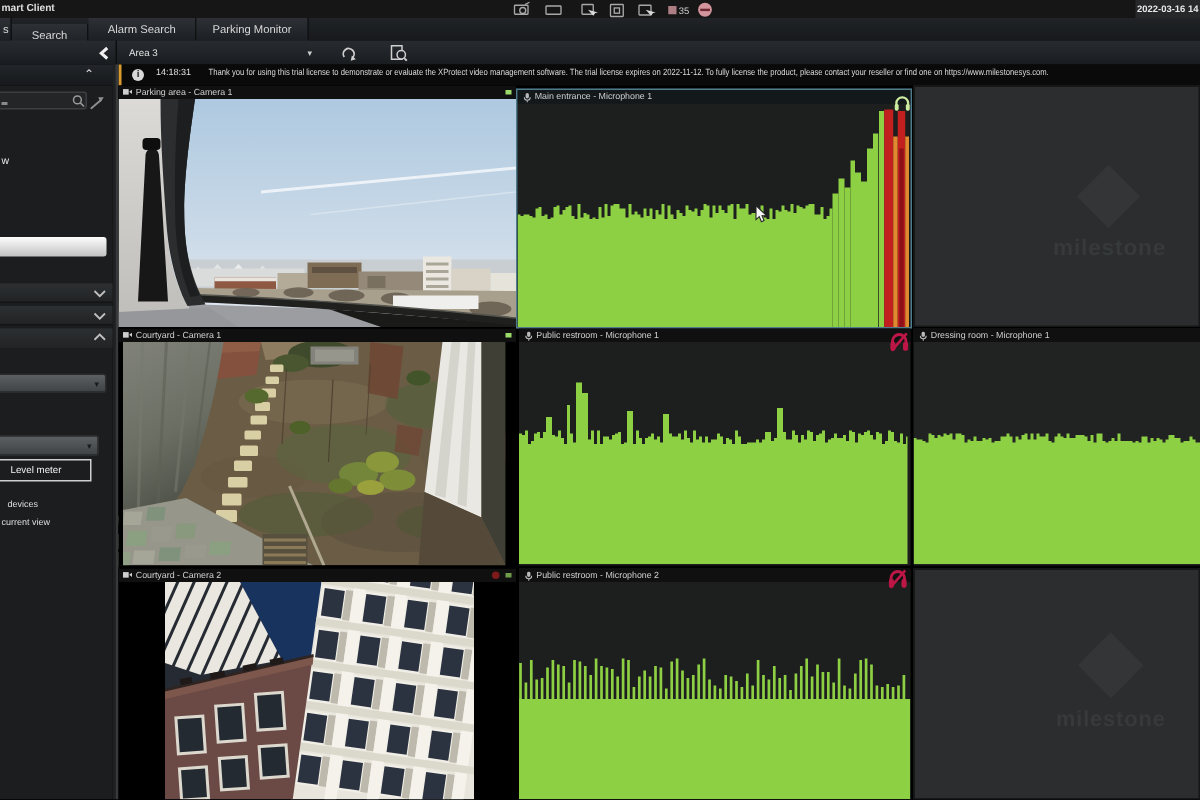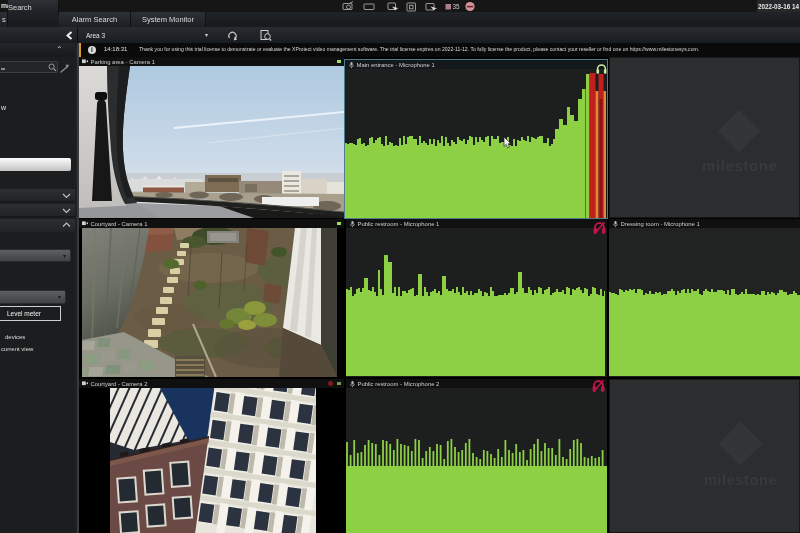--- a/index.html
+++ b/index.html
@@ -36,23 +36,23 @@
   <path d="M52 5.5 l3.5 4 l1.4-1.8 l1.8-0.4 z" fill="#d8d8d8"></path>
   <path d="M90.5 5.5 l3.5 4 l1.4-1.8 l1.8-0.4 z" fill="#d8d8d8"></path>
   <rect x="105.5" y="3" width="5.5" height="5.5" fill="#c89098" opacity="0.85"></rect>
   <text x="112.5" y="8.2" font-size="6.3" fill="#cccccc">35</text>
   <circle cx="130" cy="5.5" r="4.6" fill="#d3949c"></circle>
   <rect x="126.8" y="4.8" width="6.5" height="1.6" fill="#6e2833"></rect>
 </svg>
 
 <div class="abs" style="left:0;top:12px;width:800px;height:15px;background:linear-gradient(#202327,#17191c);"></div>
 <div class="abs" style="left:0;top:12px;width:8px;height:15px;background:linear-gradient(#2d3136,#1c1f23);border-right:1px solid #101112;color:#d8d8d8;font-size:7.5px;line-height:15px;padding-left:2px;">s</div>
-<div class="abs" style="left:8px;top:0;width:51px;height:15px;background:linear-gradient(#2d3136,#1c1f23);border-right:1px solid #101112;color:#d8d8d8;font-size:7.5px;line-height:15px;">Search</div>
+<div class="abs" style="left:8px;top:16px;width:51px;height:15px;background:linear-gradient(#2d3136,#1c1f23);border-right:1px solid #101112;color:#d8d8d8;font-size:7.5px;line-height:15px;text-align:center;">Search</div>
 <div class="abs" style="left:59px;top:12px;width:72px;height:15px;background:linear-gradient(#2d3136,#1c1f23);border-right:1px solid #101112;color:#d8d8d8;font-size:7.5px;line-height:15px;text-align:center;">Alarm Search</div>
-<div class="abs" style="left:131px;top:12px;width:75px;height:15px;background:linear-gradient(#2d3136,#1c1f23);border-right:1px solid #101112;color:#d8d8d8;font-size:7.5px;line-height:15px;text-align:center;">System Monitor</div>
+<div class="abs" style="left:131px;top:12px;width:75px;height:15px;background:linear-gradient(#2d3136,#1c1f23);border-right:1px solid #101112;color:#d8d8d8;font-size:7.5px;line-height:15px;text-align:center;">Parking Monitor</div>
 
 <div class="abs" style="left:0;top:27px;width:800px;height:16px;background:linear-gradient(#282c31,#191c1f);"></div>
 <svg class="abs" style="left:66px;top:31px;" width="7" height="9" viewBox="0 0 7 9">
       <path d="M5.5 1 L1.5 4.5 L5.5 8" fill="none" stroke="#f0f0f0" stroke-width="2"></path>
     </svg>
 <div class="abs" style="left:77px;top:27px;width:1px;height:16px;background:#0d0e0f;"></div>
 <div class="abs" style="left:86px;top:31.5px;font-size:6.5px;color:#e2e2e2;">Area 3</div>
 <div class="abs" style="left:205px;top:31px;font-size:6px;color:#cccccc;">▾</div>
 <svg class="abs" style="left:227px;top:31px;" width="12" height="10" viewBox="0 0 12 10">
   <path d="M2.5 7 A3.6 3.6 0 1 1 8 7.5" fill="none" stroke="#cfcfcf" stroke-width="1.2"></path>

